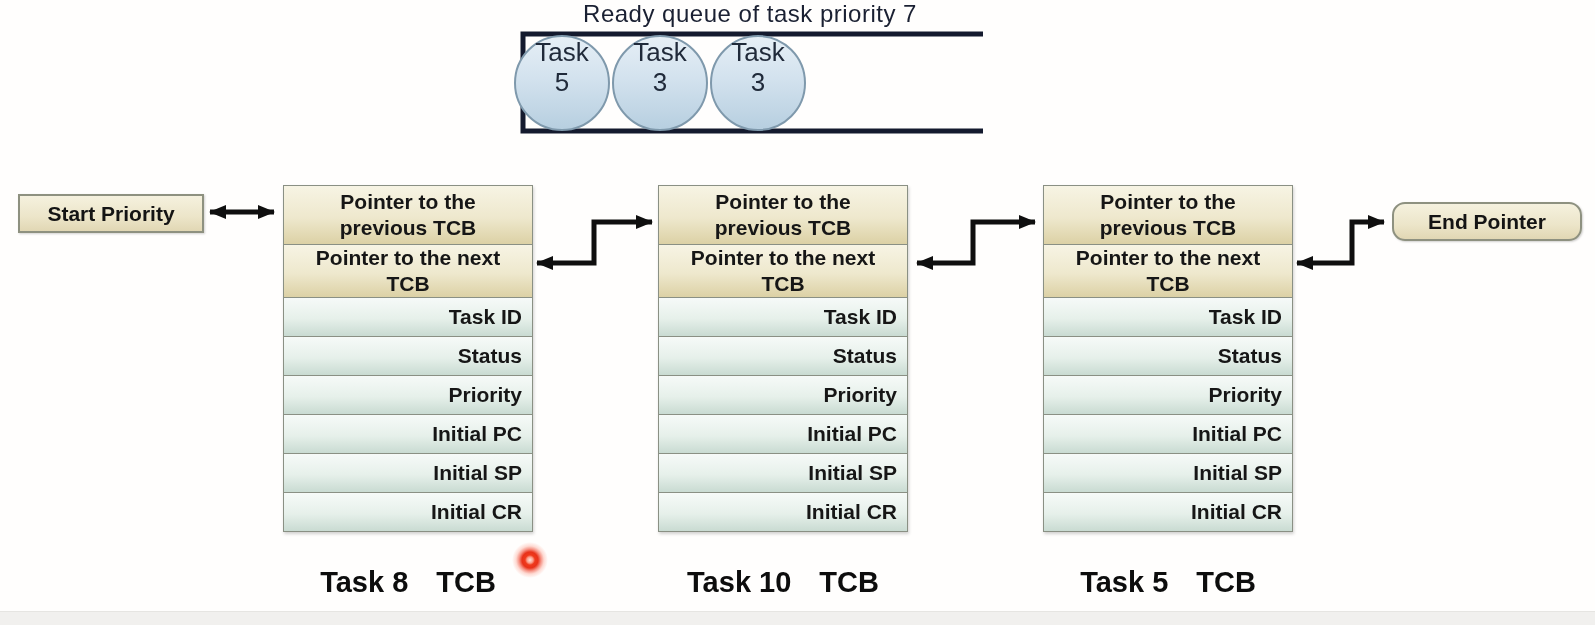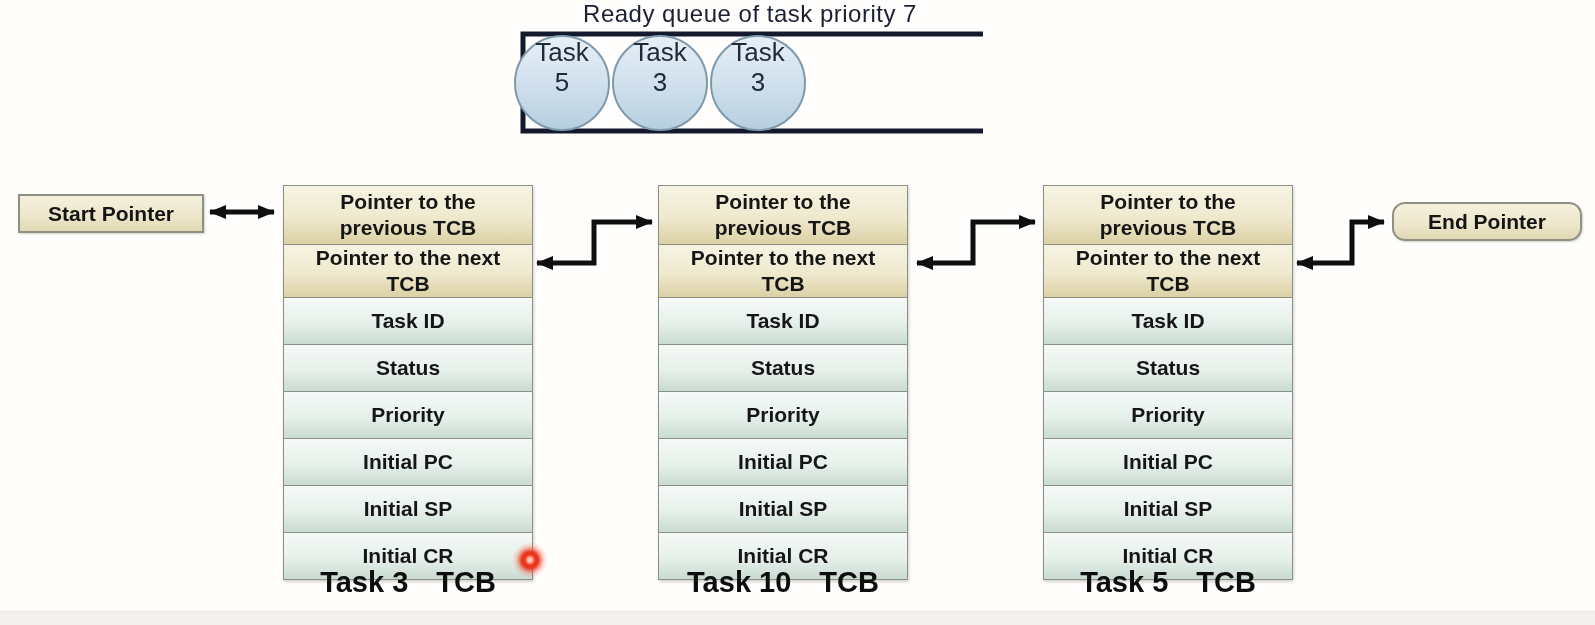--- a/index.html
+++ b/index.html
@@ -26,28 +26,28 @@
     background:linear-gradient(180deg,#f5f1de 0%,#ece5c9 60%,#e1d7b4 100%);
     font-size:21px;font-weight:bold;color:#141414;
     box-shadow:1px 1px 2px rgba(0,0,0,0.18);
   }
   .start-box{left:18px;top:194px;width:186px;height:39px;}
   .end-box{left:1392px;top:202px;width:190px;height:39px;border-radius:13px;}
   .tcb{position:absolute;top:185px;width:250px;box-shadow:1px 2px 3px rgba(0,0,0,0.18);}
   .tcb-1{left:283px;} .tcb-2{left:658px;} .tcb-3{left:1043px;}
   .row{
     box-sizing:border-box;border:1px solid #8a9084;margin-top:-1px;
-    display:flex;align-items:center;justify-content:center;text-align:center;
+    display:flex;align-items:center;justify-content:flex-end;text-align:center;
     font-weight:bold;font-size:21px;line-height:26px;color:#161616;padding:0 10px;
   }
   .row:first-child{margin-top:0;}
   .cream{background:linear-gradient(180deg,#f7f4e4 0%,#eee8cd 55%,#dcd1a5 100%);}
   .tall1{height:60px;}
   .tall2{height:54px;}
-  .green{height:48px;background:linear-gradient(180deg,#f6faf8 0%,#e6f0ea 55%,#c9dbd2 100%);}
+  .green{height:40px;background:linear-gradient(180deg,#f6faf8 0%,#e6f0ea 55%,#c9dbd2 100%);}
   .caption{
     position:absolute;top:566px;width:250px;display:flex;justify-content:center;gap:28px;
     font-size:29px;font-weight:bold;color:#0d0d0d;
   }
   .cap-1{left:283px;} .cap-2{left:658px;} .cap-3{left:1043px;}
   .laser-dot{
     position:absolute;left:512px;top:542px;width:36px;height:36px;border-radius:50%;
     background:radial-gradient(circle,
       #ffe3da 0px,#fb9d8a 3px,#ef3a1c 5px,#e8321a 8px,
       rgba(238,60,35,0.55) 11px,rgba(250,90,60,0.22) 14px,rgba(255,120,90,0.0) 18px);
@@ -93,21 +93,21 @@
   <div class="task-circle circle-2">
     <span>Task</span>
     <span>3</span>
   </div>
   <div class="task-circle circle-3">
     <span>Task</span>
     <span>3</span>
   </div>
 
   <div class="ptr-box start-box">
-    <span>Start Pointer</span>
+    <span>Start Priority</span>
   </div>
   <div class="ptr-box end-box">
     <span>End Pointer</span>
   </div>
 
   <div class="tcb tcb-1">
     <div class="row cream tall1">
         <span>Pointer to the previous TCB</span>
       </div>
     <div class="row cream tall2">
@@ -126,21 +126,21 @@
         <span>Initial PC</span>
       </div>
     <div class="row green">
         <span>Initial SP</span>
       </div>
     <div class="row green">
         <span>Initial CR</span>
       </div>
   </div>
   <div class="caption cap-1">
-    <span>Task 3</span>
+    <span>Task 8</span>
     <span>TCB</span>
   </div>
 
   <div class="tcb tcb-2">
     <div class="row cream tall1">
         <span>Pointer to the previous TCB</span>
       </div>
     <div class="row cream tall2">
         <span>Pointer to the next TCB</span>
       </div>

